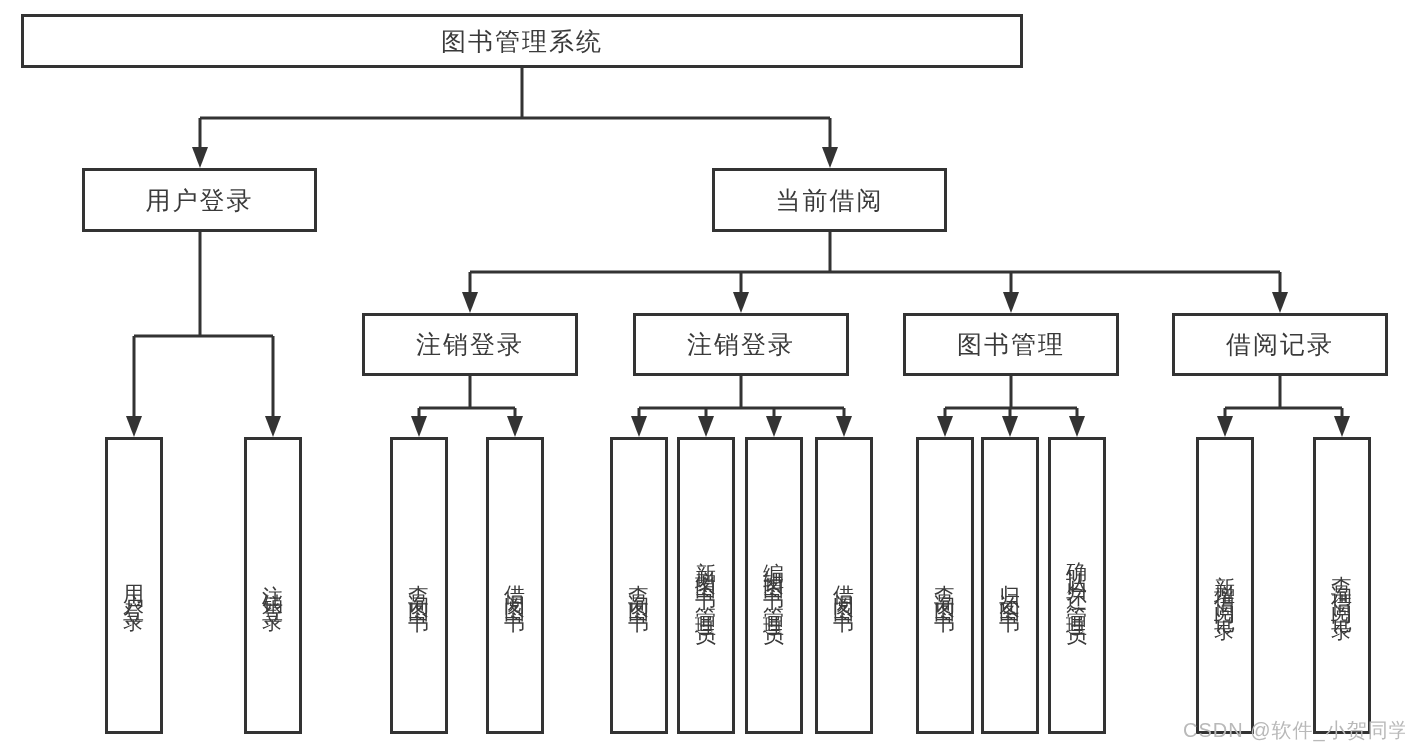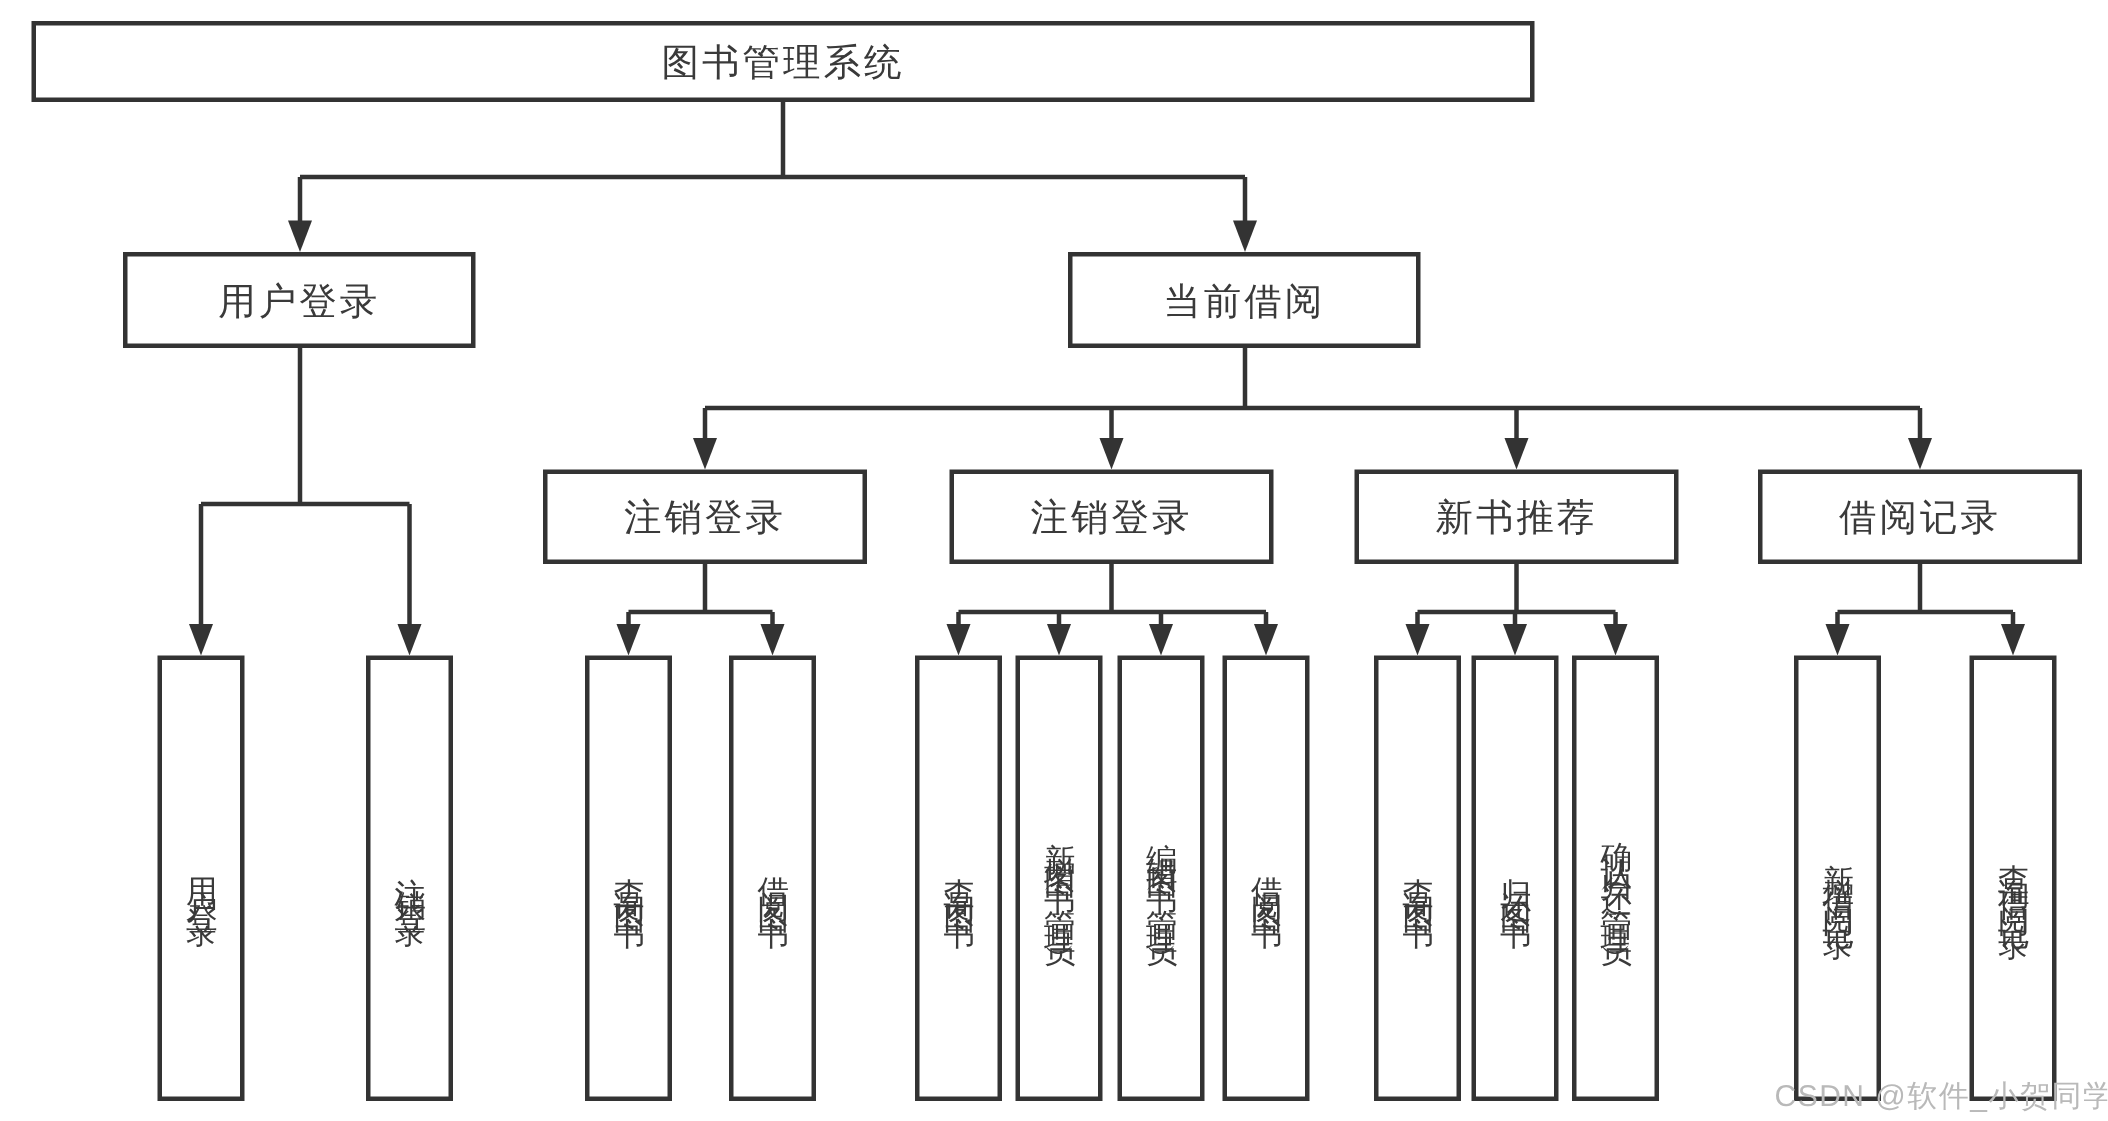--- a/index.html
+++ b/index.html
@@ -72,21 +72,21 @@
     <span class="hlabel">当前借阅</span>
   </div>
 
   <div class="box" style="left:362px;top:313px;width:216px;height:63px">
     <span class="hlabel">注销登录</span>
   </div>
   <div class="box" style="left:633px;top:313px;width:216px;height:63px">
     <span class="hlabel">注销登录</span>
   </div>
   <div class="box" style="left:903px;top:313px;width:216px;height:63px">
-    <span class="hlabel">新书推荐</span>
+    <span class="hlabel">图书管理</span>
   </div>
   <div class="box" style="left:1172px;top:313px;width:216px;height:63px">
     <span class="hlabel">借阅记录</span>
   </div>
 
   <div class="box" style="left:105px;top:437px;width:58px;height:297px">
     <span class="vtext">用户登录</span>
   </div>
   <div class="box" style="left:244px;top:437px;width:58px;height:297px">
     <span class="vtext">注销登录</span>

